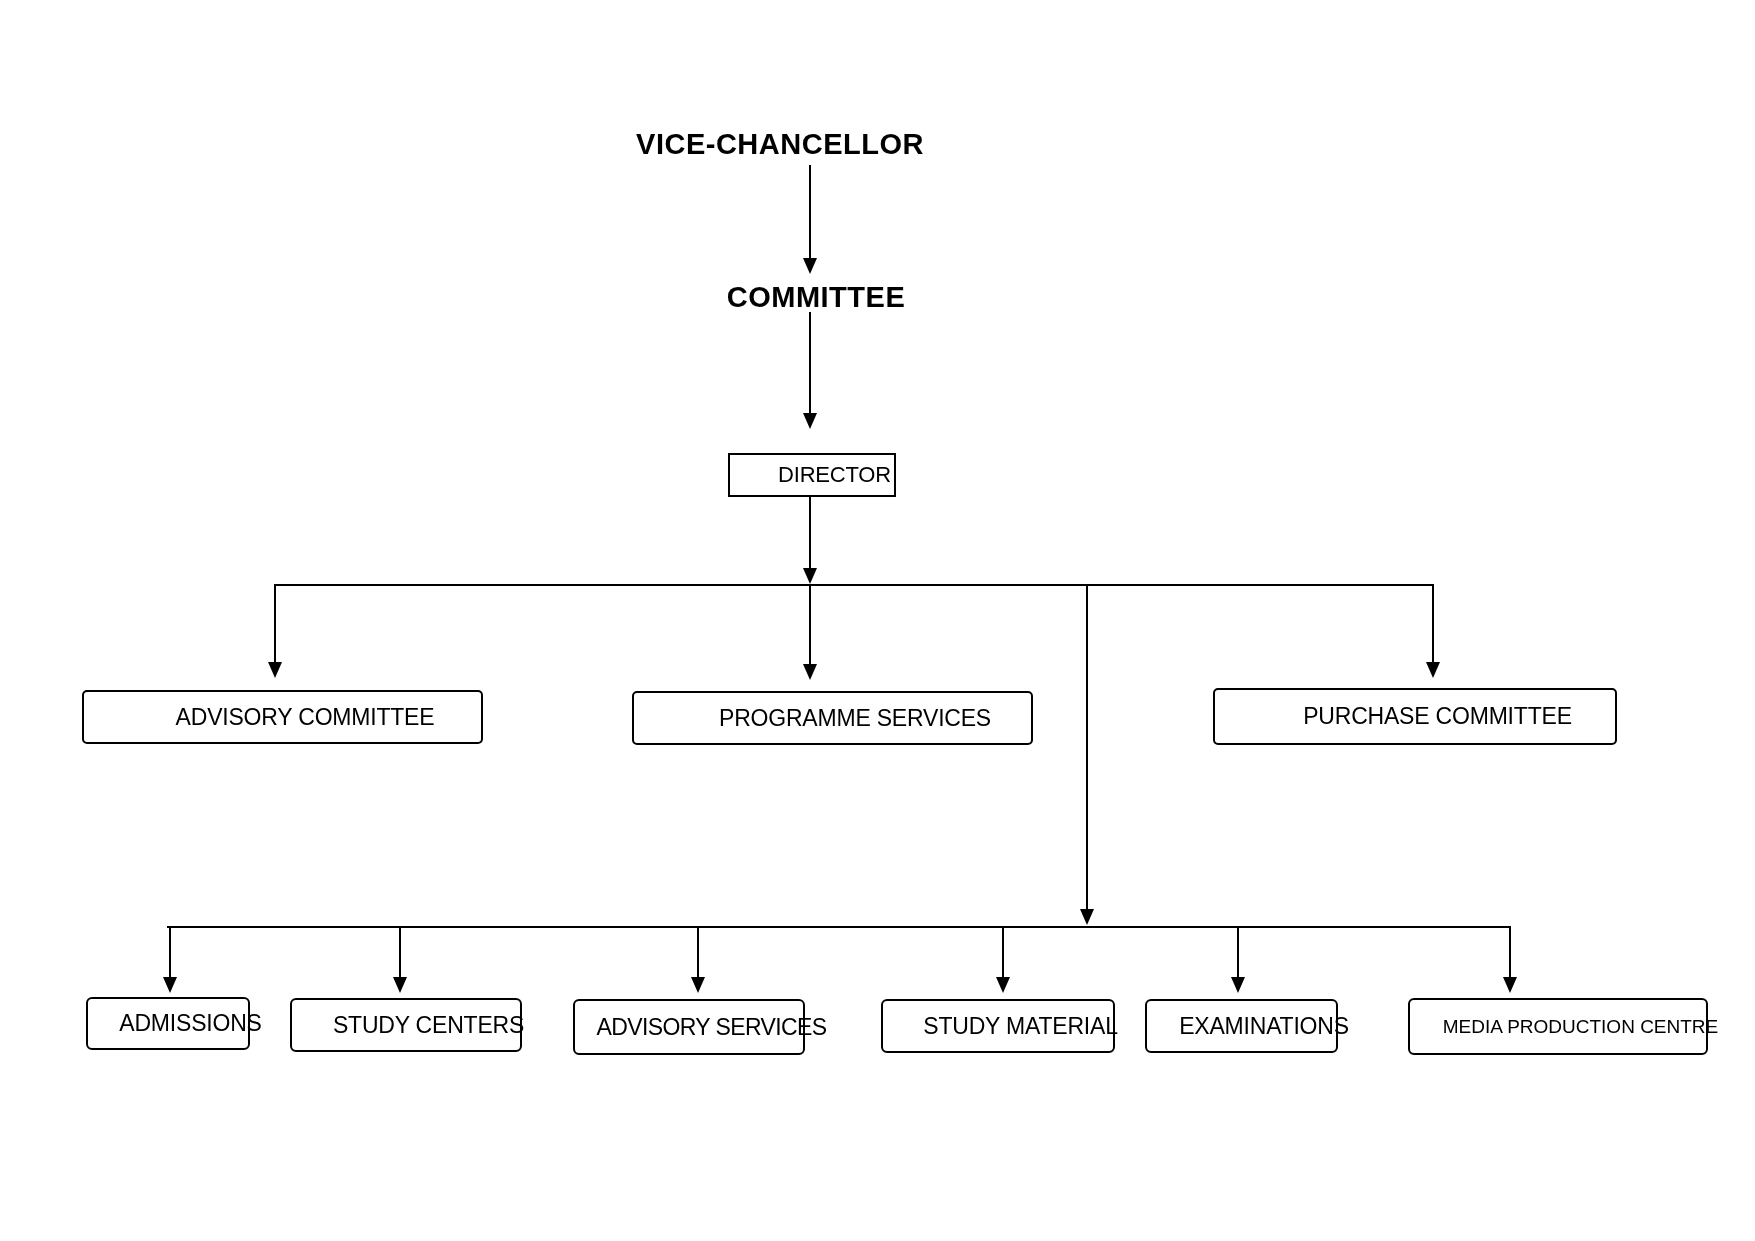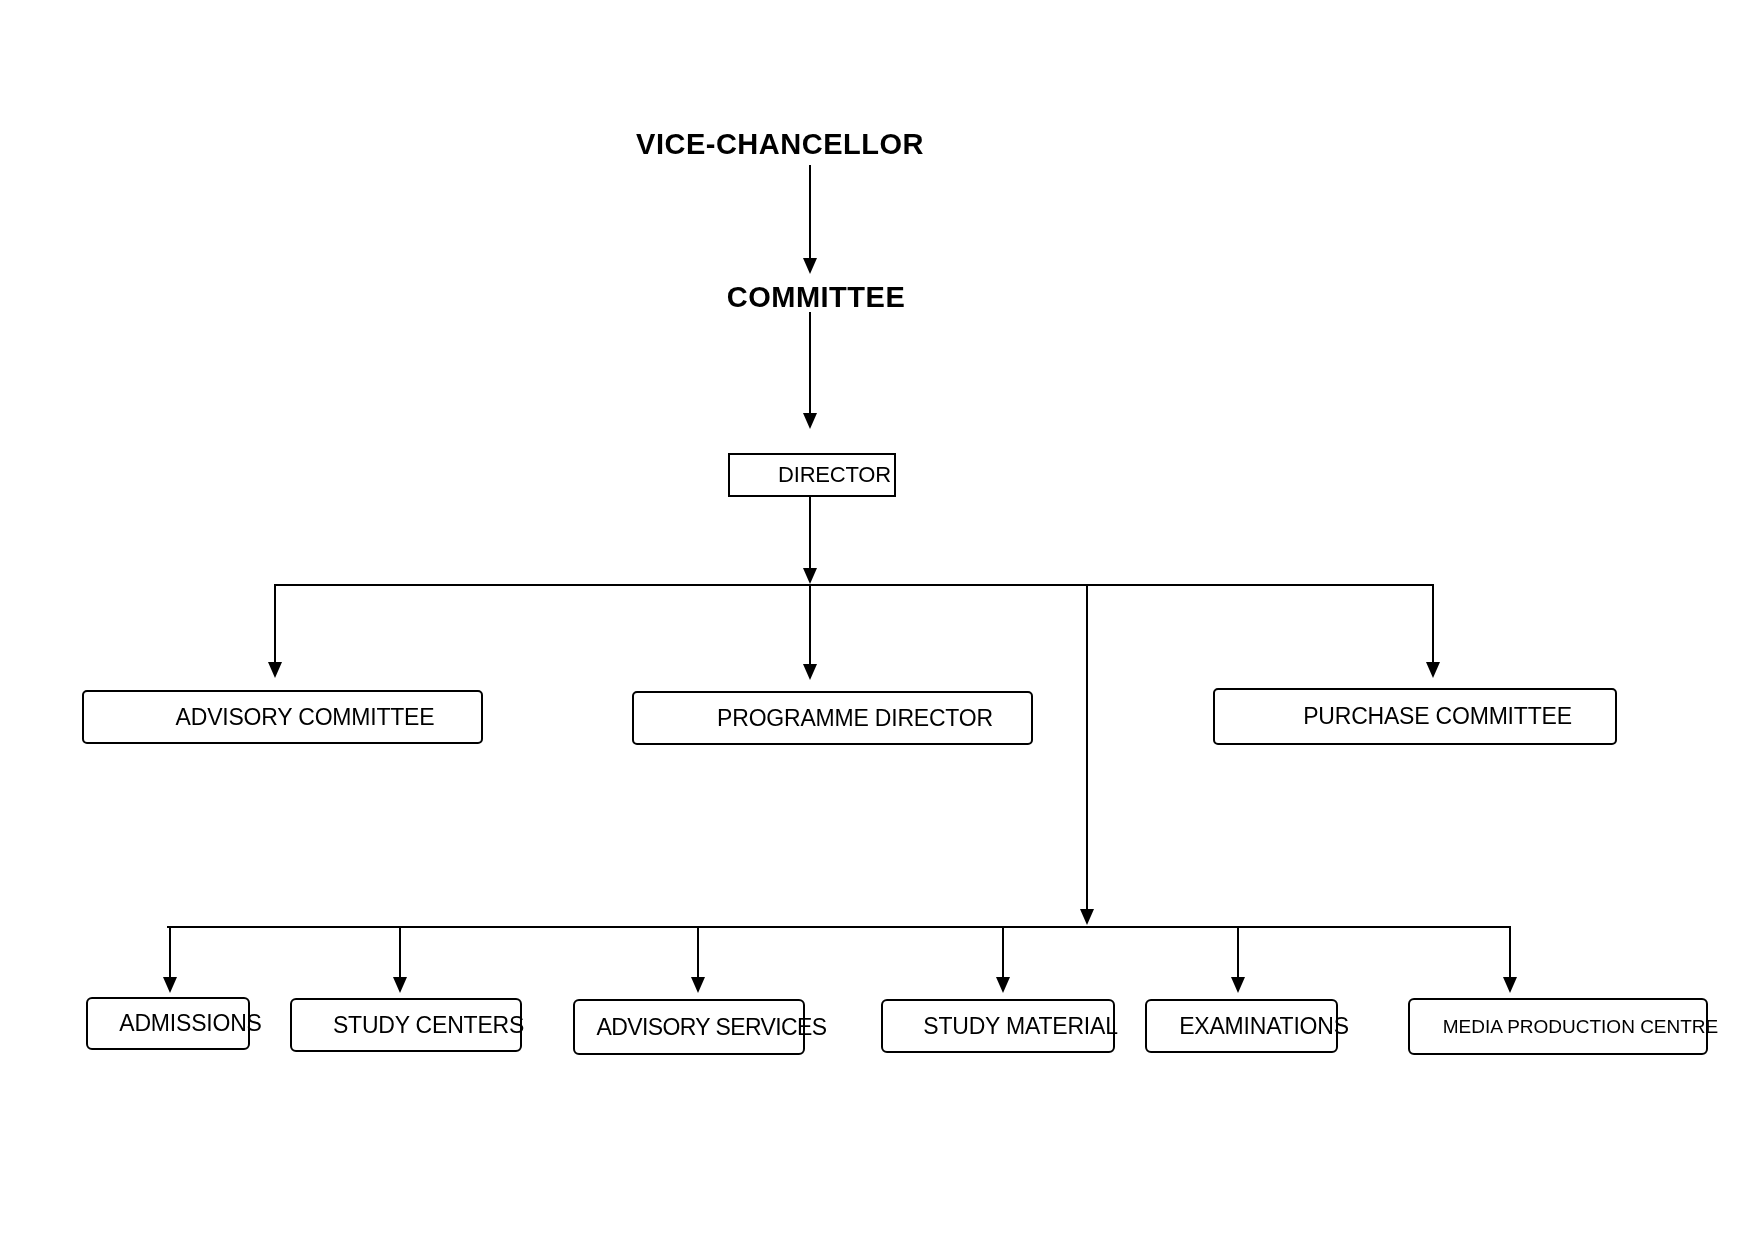--- a/index.html
+++ b/index.html
@@ -96,21 +96,21 @@
   </svg>
 
   <div class="node-title" style="left:780px; top:128px;text-align:right;">VICE-CHANCELLOR</div>
 
   <div class="node-title" style="left:816px; top:281px;">COMMITTEE</div>
 
   <div class="box sharp" style="left:728px; top:453px; width:168px; height:44px;">DIRECTOR</div>
 
   <div class="box round" style="left:82px; top:690px; width:401px; height:54px;">ADVISORY COMMITTEE</div>
 
-  <div class="box round" style="left:632px; top:691px; width:401px; height:54px;">PROGRAMME DIRECTOR</div>
+  <div class="box round" style="left:632px; top:691px; width:401px; height:54px;">PROGRAMME SERVICES</div>
 
   <div class="box round" style="left:1213px; top:688px; width:404px; height:57px;">PURCHASE COMMITTEE</div>
 
   <div class="box round-sm" style="left:86px; top:997px; width:164px; height:53px;">ADMISSIONS</div>
 
   <div class="box round-sm" style="left:290px; top:998px; width:232px; height:54px;text-align:center;">STUDY CENTERS</div>
 
   <div class="box round-sm tight" style="left:573px; top:999px; width:232px; height:56px;">ADVISORY SERVICES</div>
 
   <div class="box round-sm" style="left:881px; top:999px; width:234px; height:54px;">STUDY MATERIAL</div>

